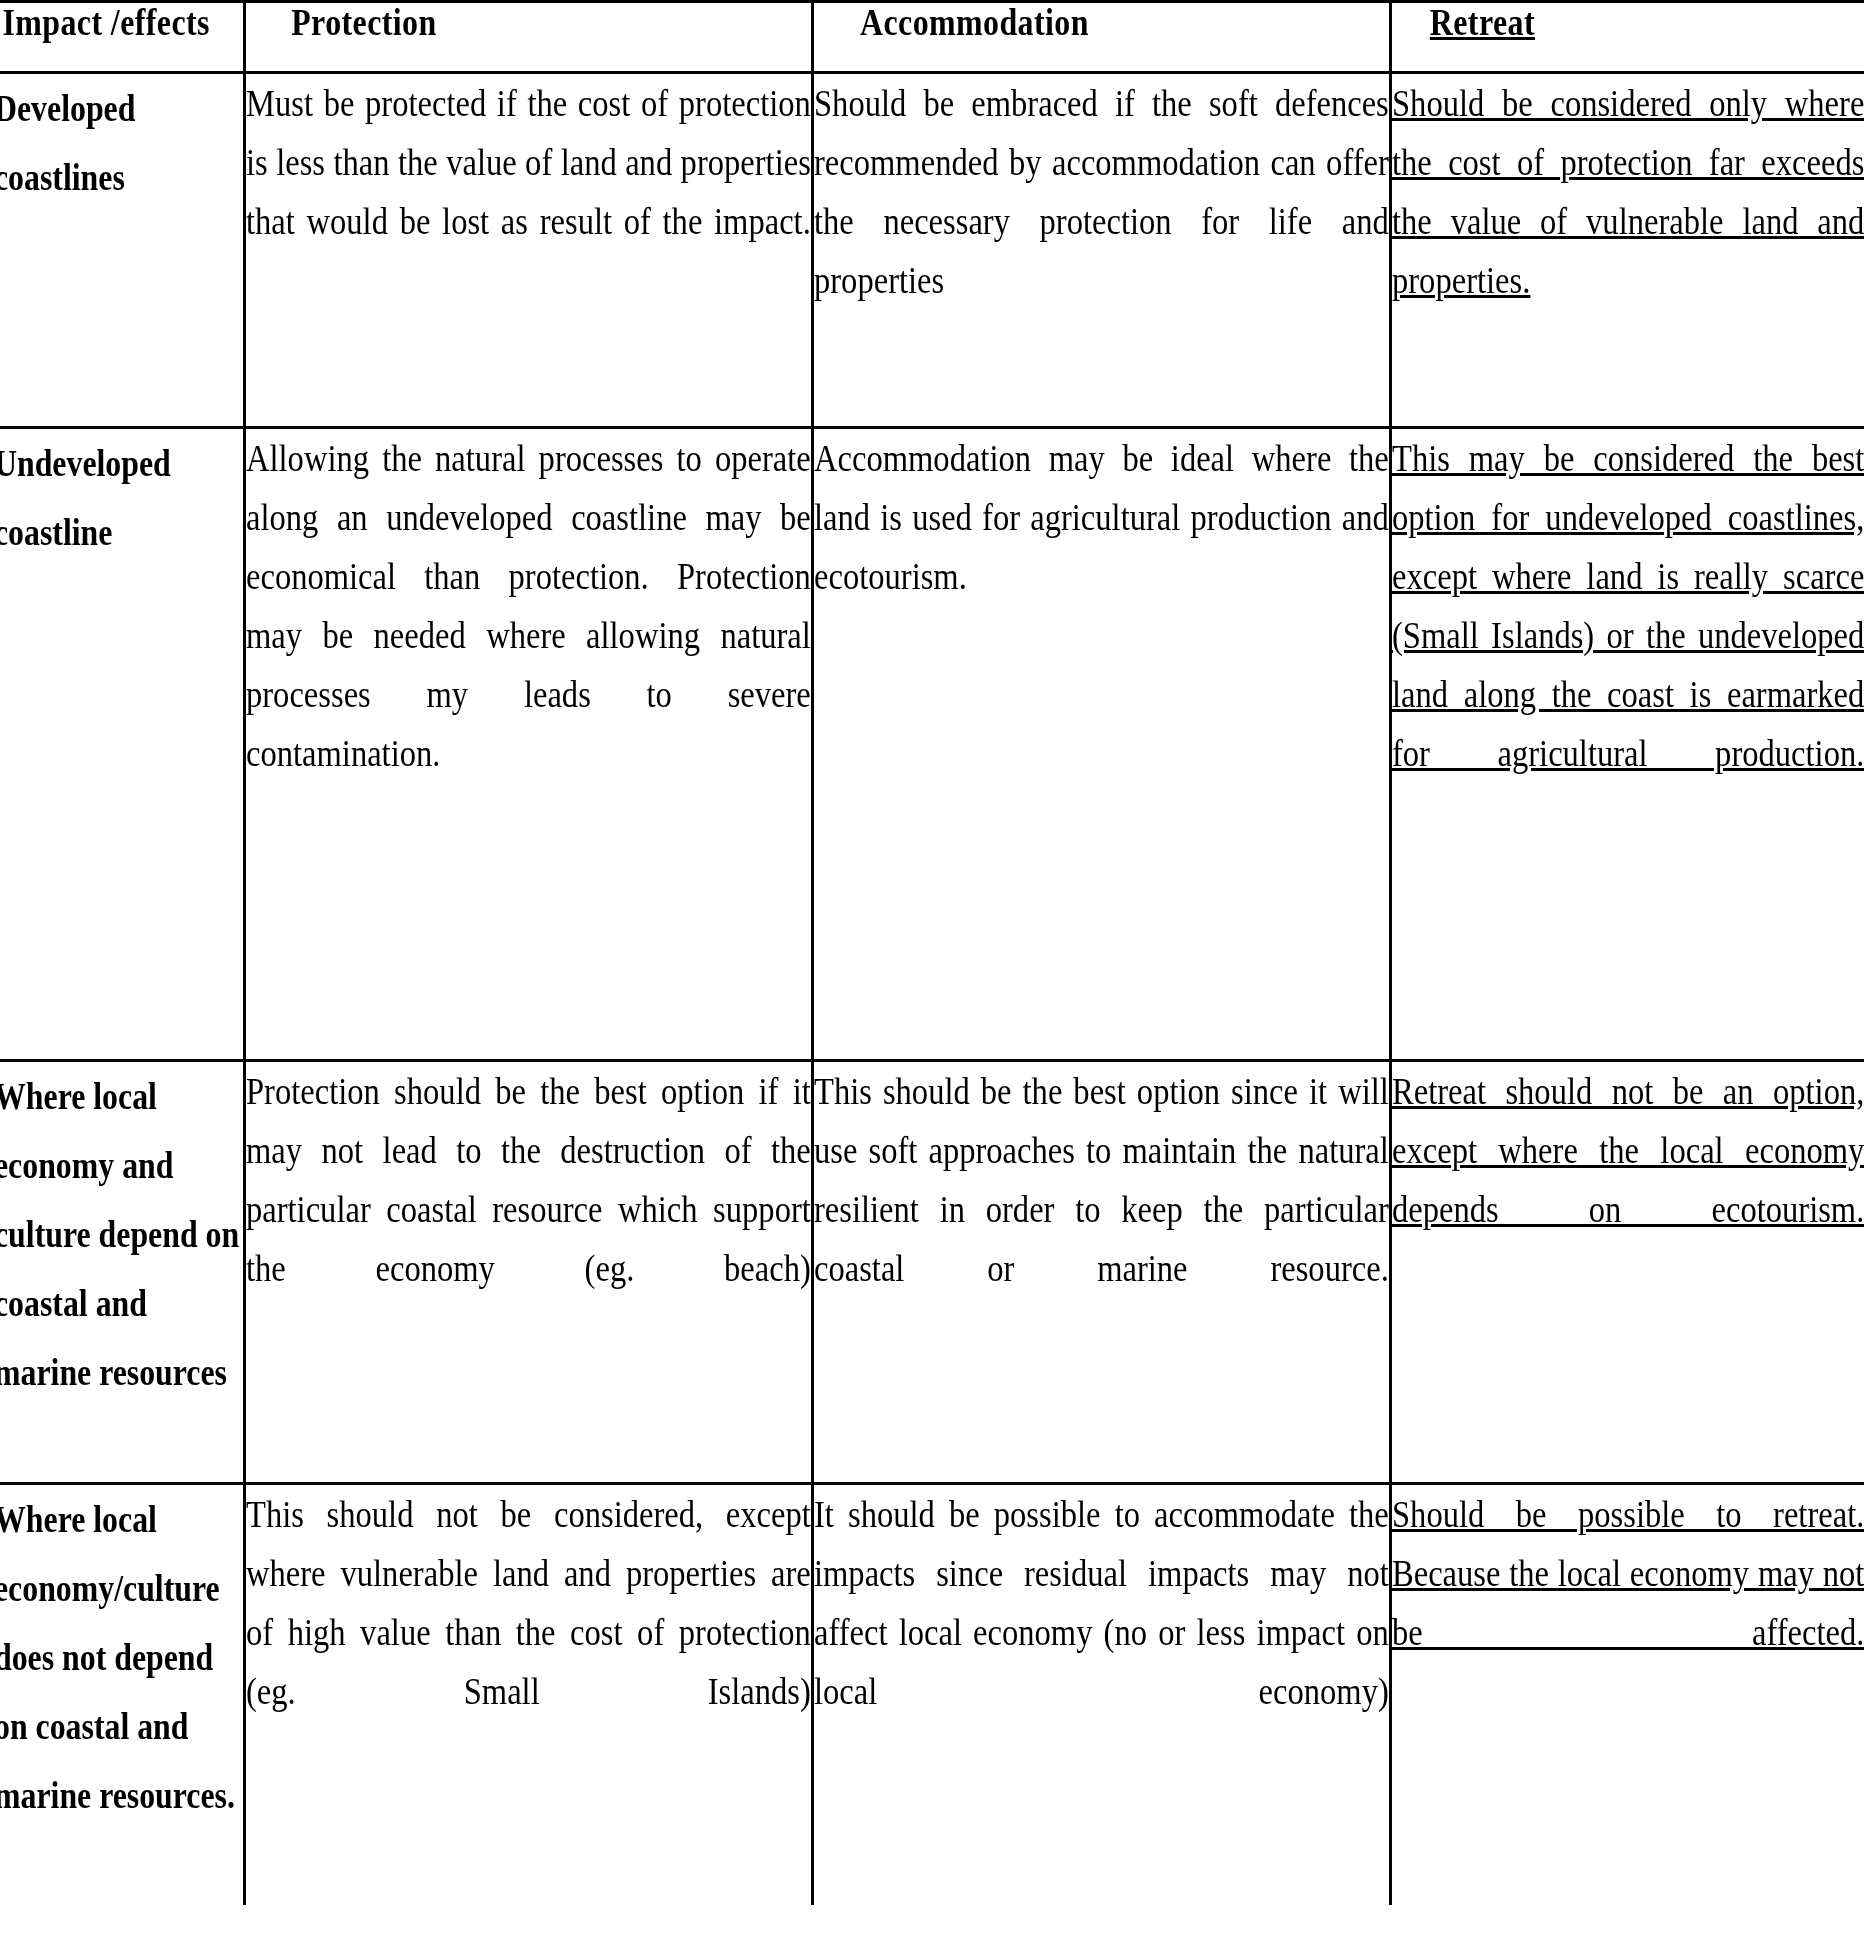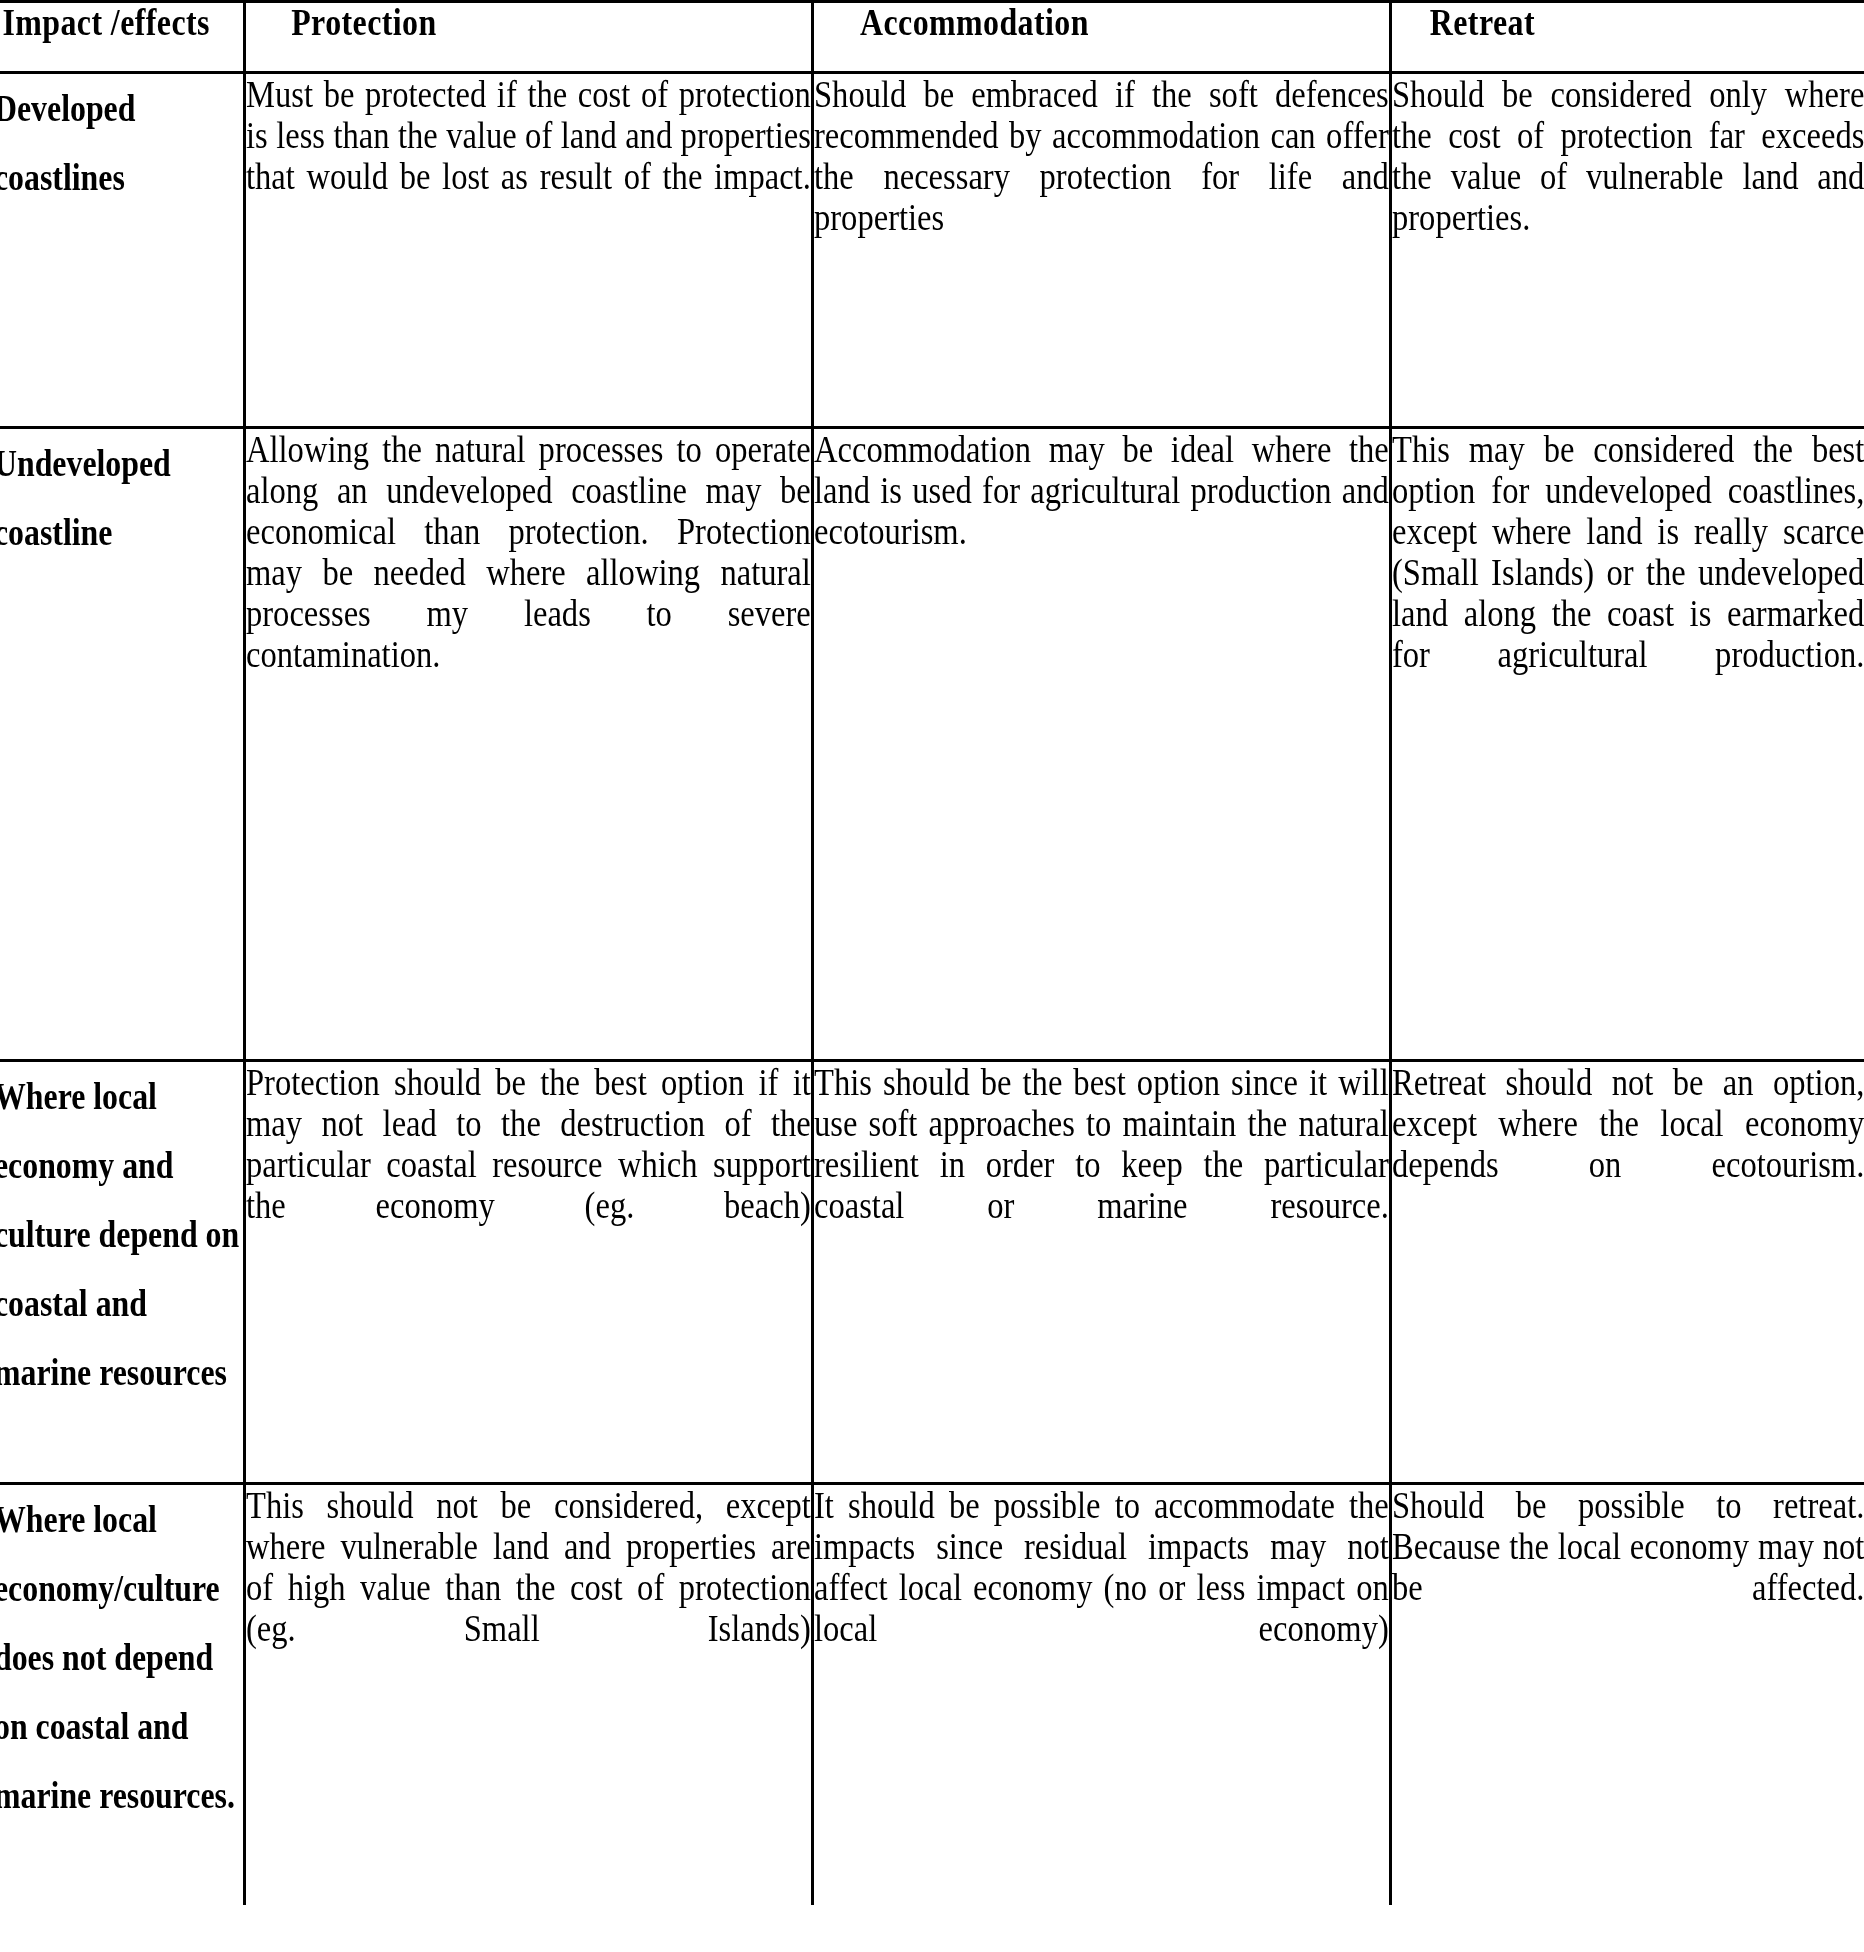--- a/index.html
+++ b/index.html
@@ -41,20 +41,21 @@
   table.matrix td {
     border-right: 3px solid #000;
     border-bottom: 3px solid #000;
     vertical-align: top;
     padding: 0;
     background: #ffffff;
   }
   table.matrix th:last-child,
   table.matrix td:last-child {
     border-right: none;
+    text-decoration: underline;
   }
   table.matrix tr.last-row td {
     border-bottom: none;
   }
 
   
   thead th {
     height: 68px;
     font-weight: bold;
     font-size: 38px;
@@ -89,21 +90,21 @@
   td.label .squeeze {
     display: block;
     transform: scaleX(0.86);
     transform-origin: left top;
     width: 116%;
   }
 
   
   td.body {
     font-size: 37px;
-    line-height: 41px;
+    line-height: 59px;
     padding: 12px 18px 12px 20px;
     text-align: justify;
     text-justify: inter-word;
     hyphens: none;
   }
   td.body .squeeze {
     display: block;
     transform: scaleX(0.88);
     transform-origin: left top;
     width: 113.6%;

